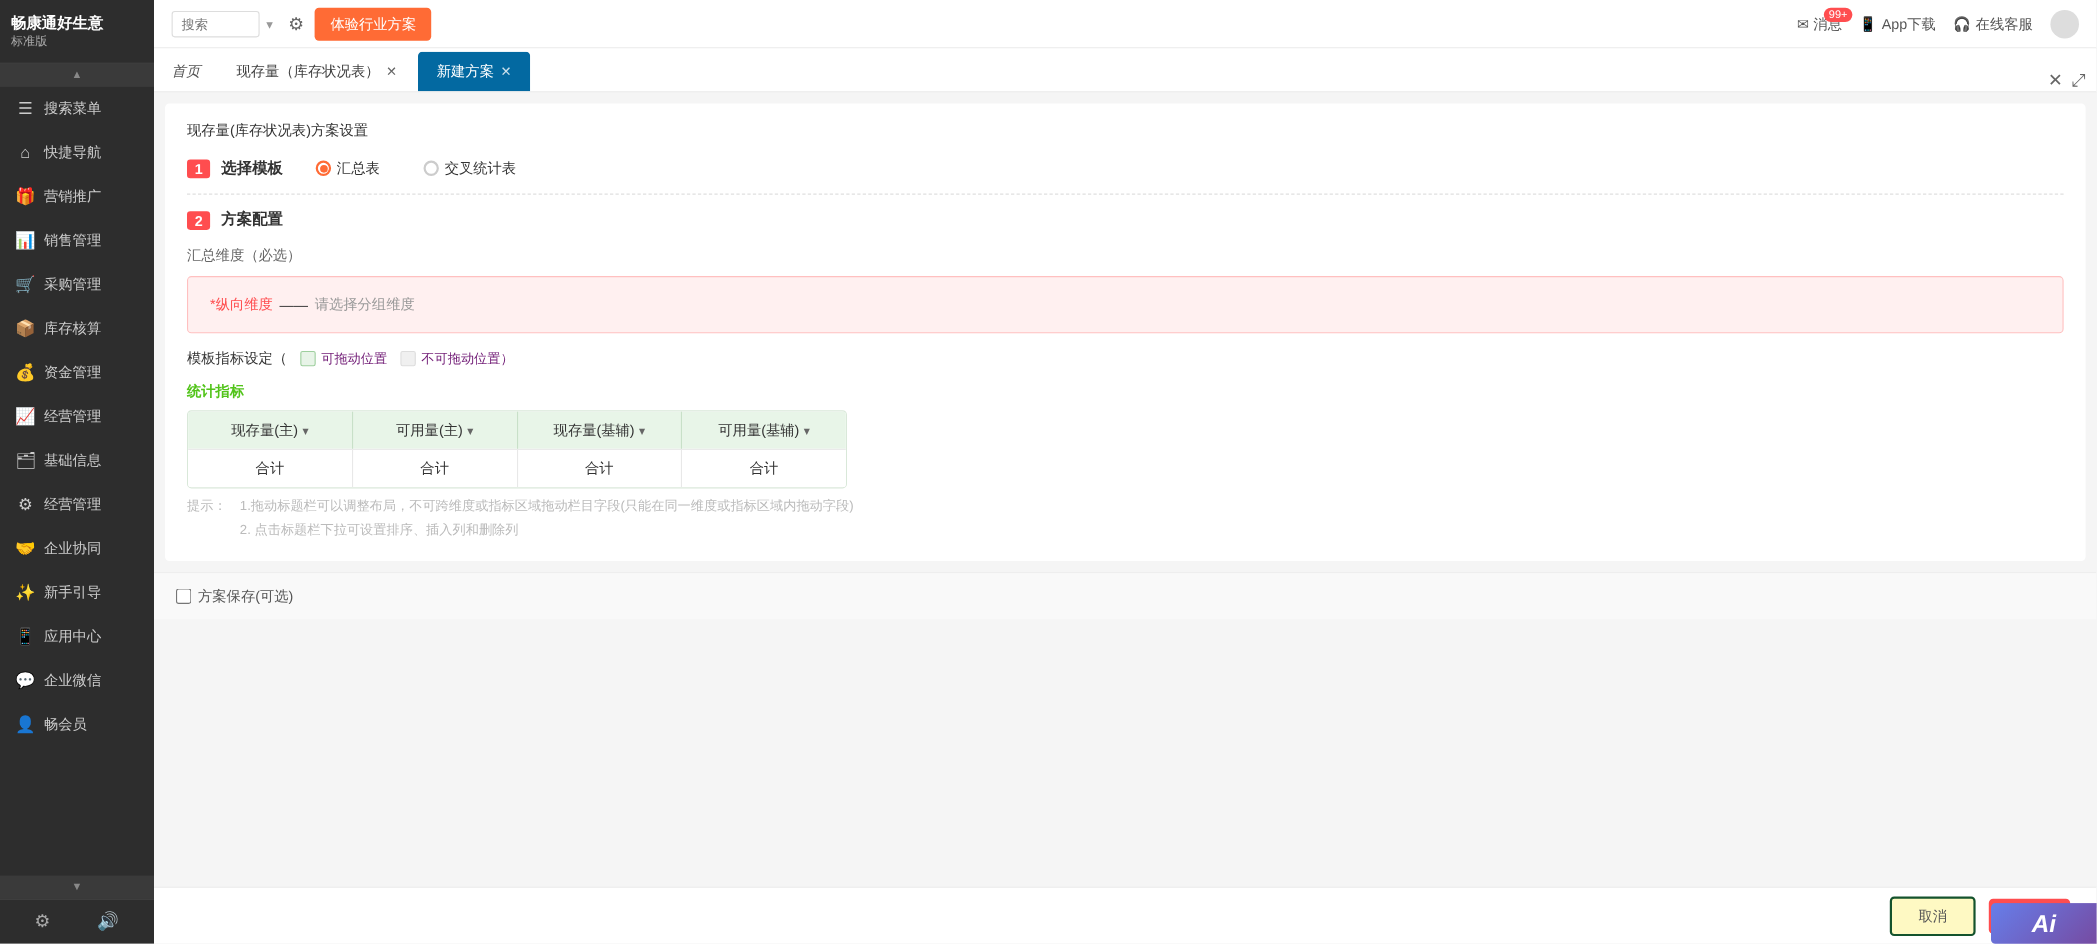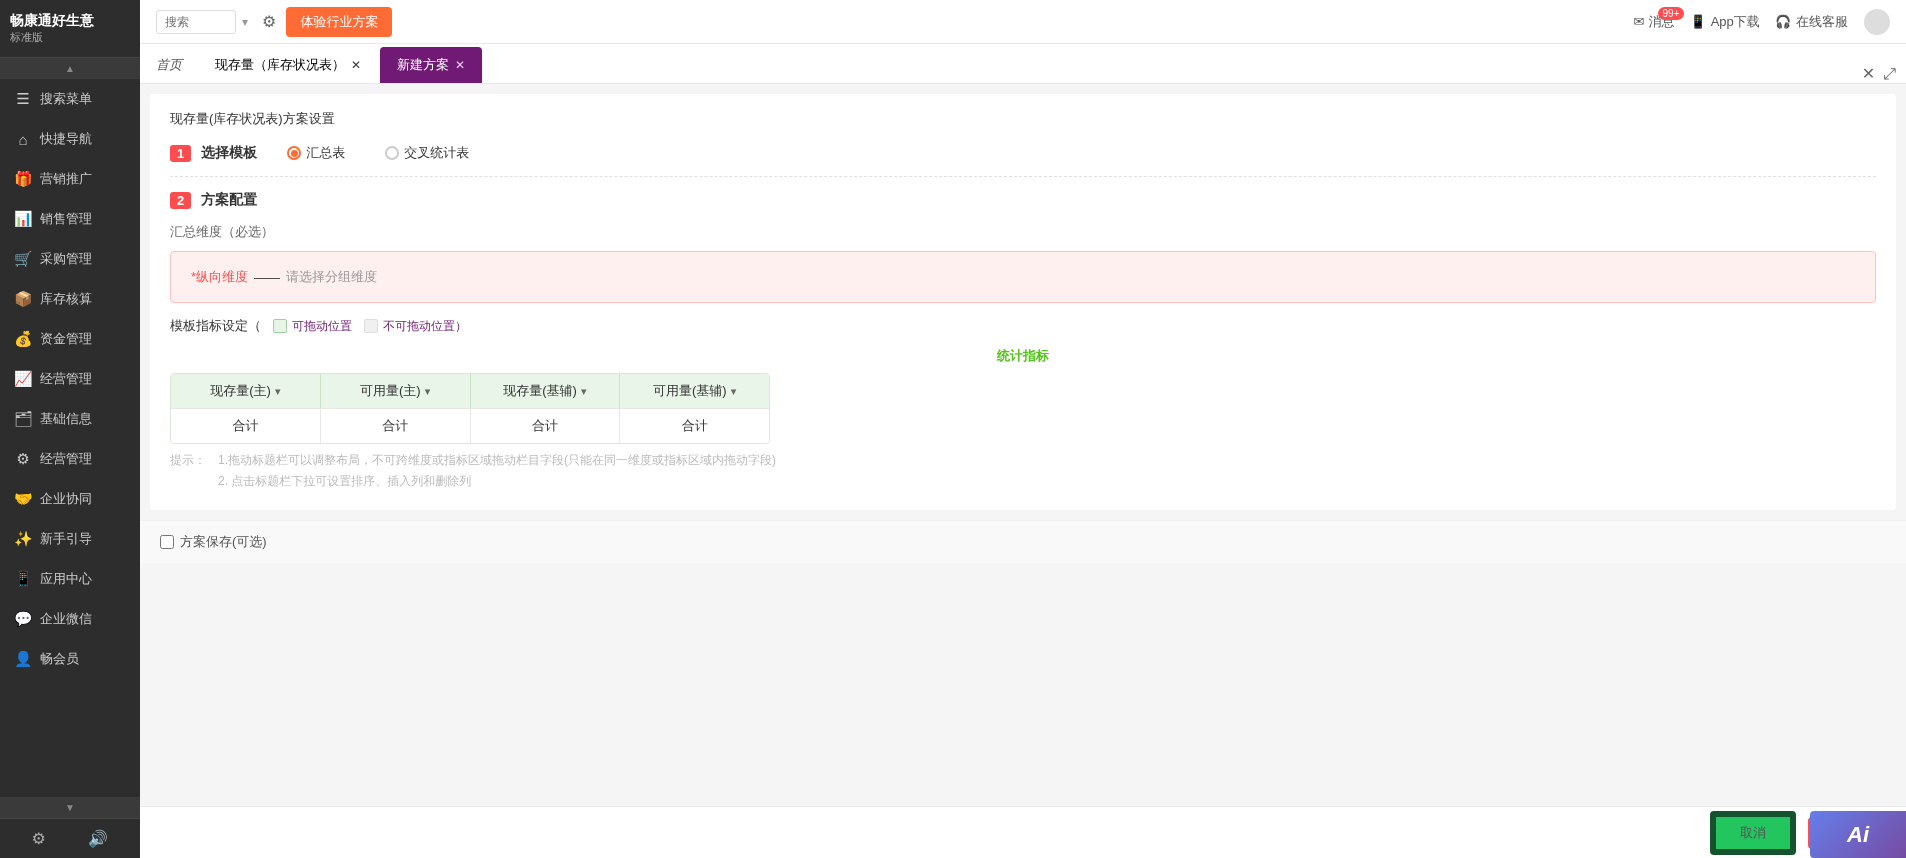--- a/index.html
+++ b/index.html
@@ -115,30 +115,30 @@
       position: relative;
     }
     .tab {
       display: flex;
       align-items: center;
       gap: 6px;
       padding: 0 16px;
       height: 36px;
       cursor: pointer;
       font-size: 13px;
-      color: #000000;
+      color: #404040;
       border-top: 1px solid transparent;
       border-left: 1px solid transparent;
       border-right: 1px solid transparent;
       border-bottom: 2px solid transparent;
       margin-right: 2px;
       background: transparent;
     }
     .tab.active {
-      background: #701a75;
+      background: #0369a1;
       color: #fff;
       border-radius: 4px 4px 0 0;
     }
     .tab-close { font-size: 12px; cursor: pointer; opacity: 0.8; }
     .tab-home { padding: 0 16px; height: 36px; display: flex; align-items: center; color: #555; font-size: 13px; cursor: pointer; font-style: italic; }
     .tabbar-right { margin-left: auto; display: flex; align-items: center; padding-right: 10px; gap: 8px; }
     .tabbar-icon { font-size: 16px; cursor: pointer; color: #666; }
 
     
     .content-area {
@@ -266,21 +266,21 @@
     .toggle-box-disabled {
       width: 14px;
       height: 14px;
       background: #f0f0f0;
       border: 1px solid #ddd;
       border-radius: 2px;
     }
 
     
     .stat-section { margin-bottom: 8px; }
-    .stat-section-title { color: #52c41a; font-size: 13px; font-weight: bold; margin-bottom: 8px; text-align: center; }
+    .stat-section-title { color: #52c41a; font-size: 13px; font-weight: bold; margin-bottom: 8px; }
 
     
     .stat-table {
       border: 1px solid #d9e8d9;
       border-radius: 4px;
       overflow: hidden;
       width: 600px;
     }
     .stat-table-header {
       display: flex;
@@ -338,22 +338,22 @@
       border-top: 1px solid #e8e8e8;
       display: flex;
       align-items: center;
       justify-content: flex-end;
       padding: 0 24px;
       gap: 12px;
       flex-shrink: 0;
     }
     .btn-cancel {
       padding: 7px 24px;
-      border: 6px solid #14532d;
-      background: #22c55e;
+      border: 2px solid #14532d;
+      background: #fef9c3;
       color: #555;
       font-size: 13px;
       border-radius: 4px;
       cursor: pointer;
     }
     .btn-query {
       padding: 7px 24px;
       border: none;
       background: #ff4d4f;
       color: #fff;
@@ -361,21 +361,21 @@
       border-radius: 4px;
       cursor: pointer;
     }
 
     
     .ai-bubble {
       position: fixed;
       right: 0;
       bottom: 0;
       width: 96px;
-      height: 47px;
+      height: 37px;
       background: linear-gradient(135deg, #667eea, #764ba2);
       color: #fff;
       font-size: 22px;
       font-weight: bold;
       display: flex;
       align-items: center;
       justify-content: center;
       border-radius: 4px 0 0 4px;
       cursor: pointer;
       font-style: italic;

